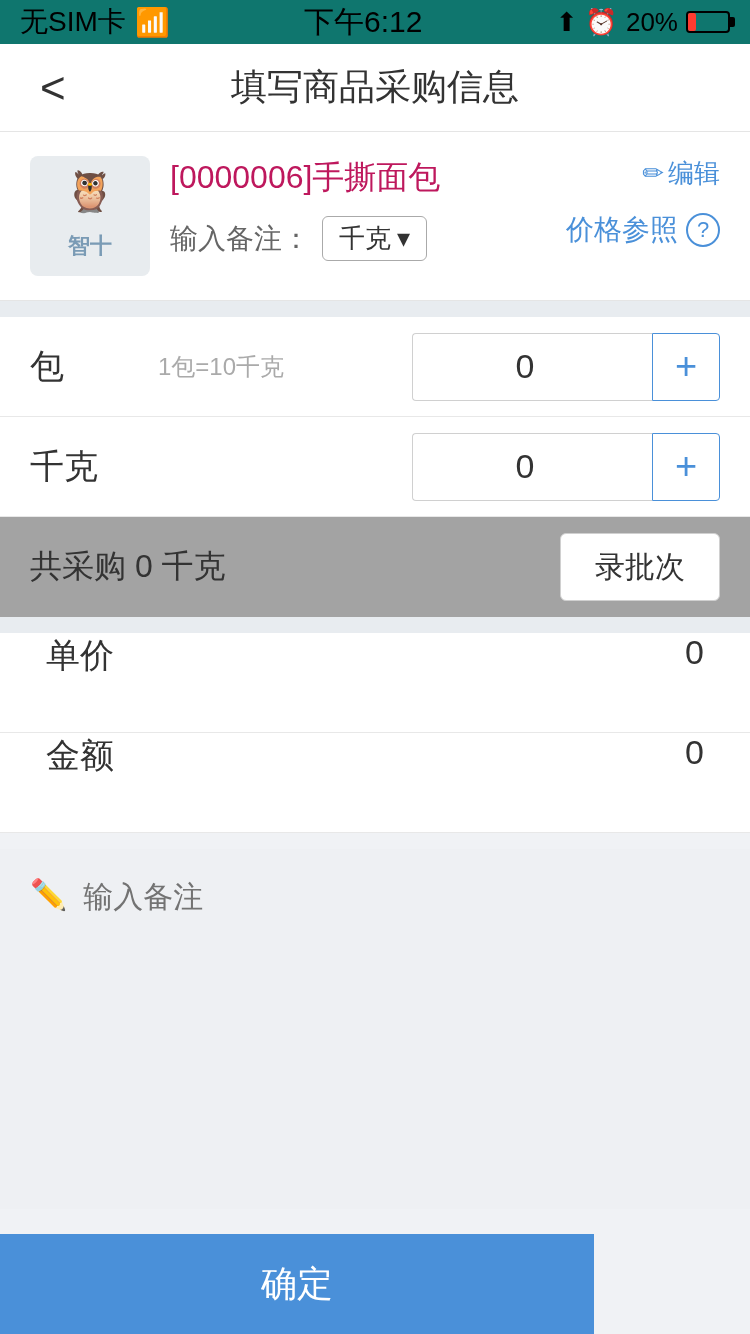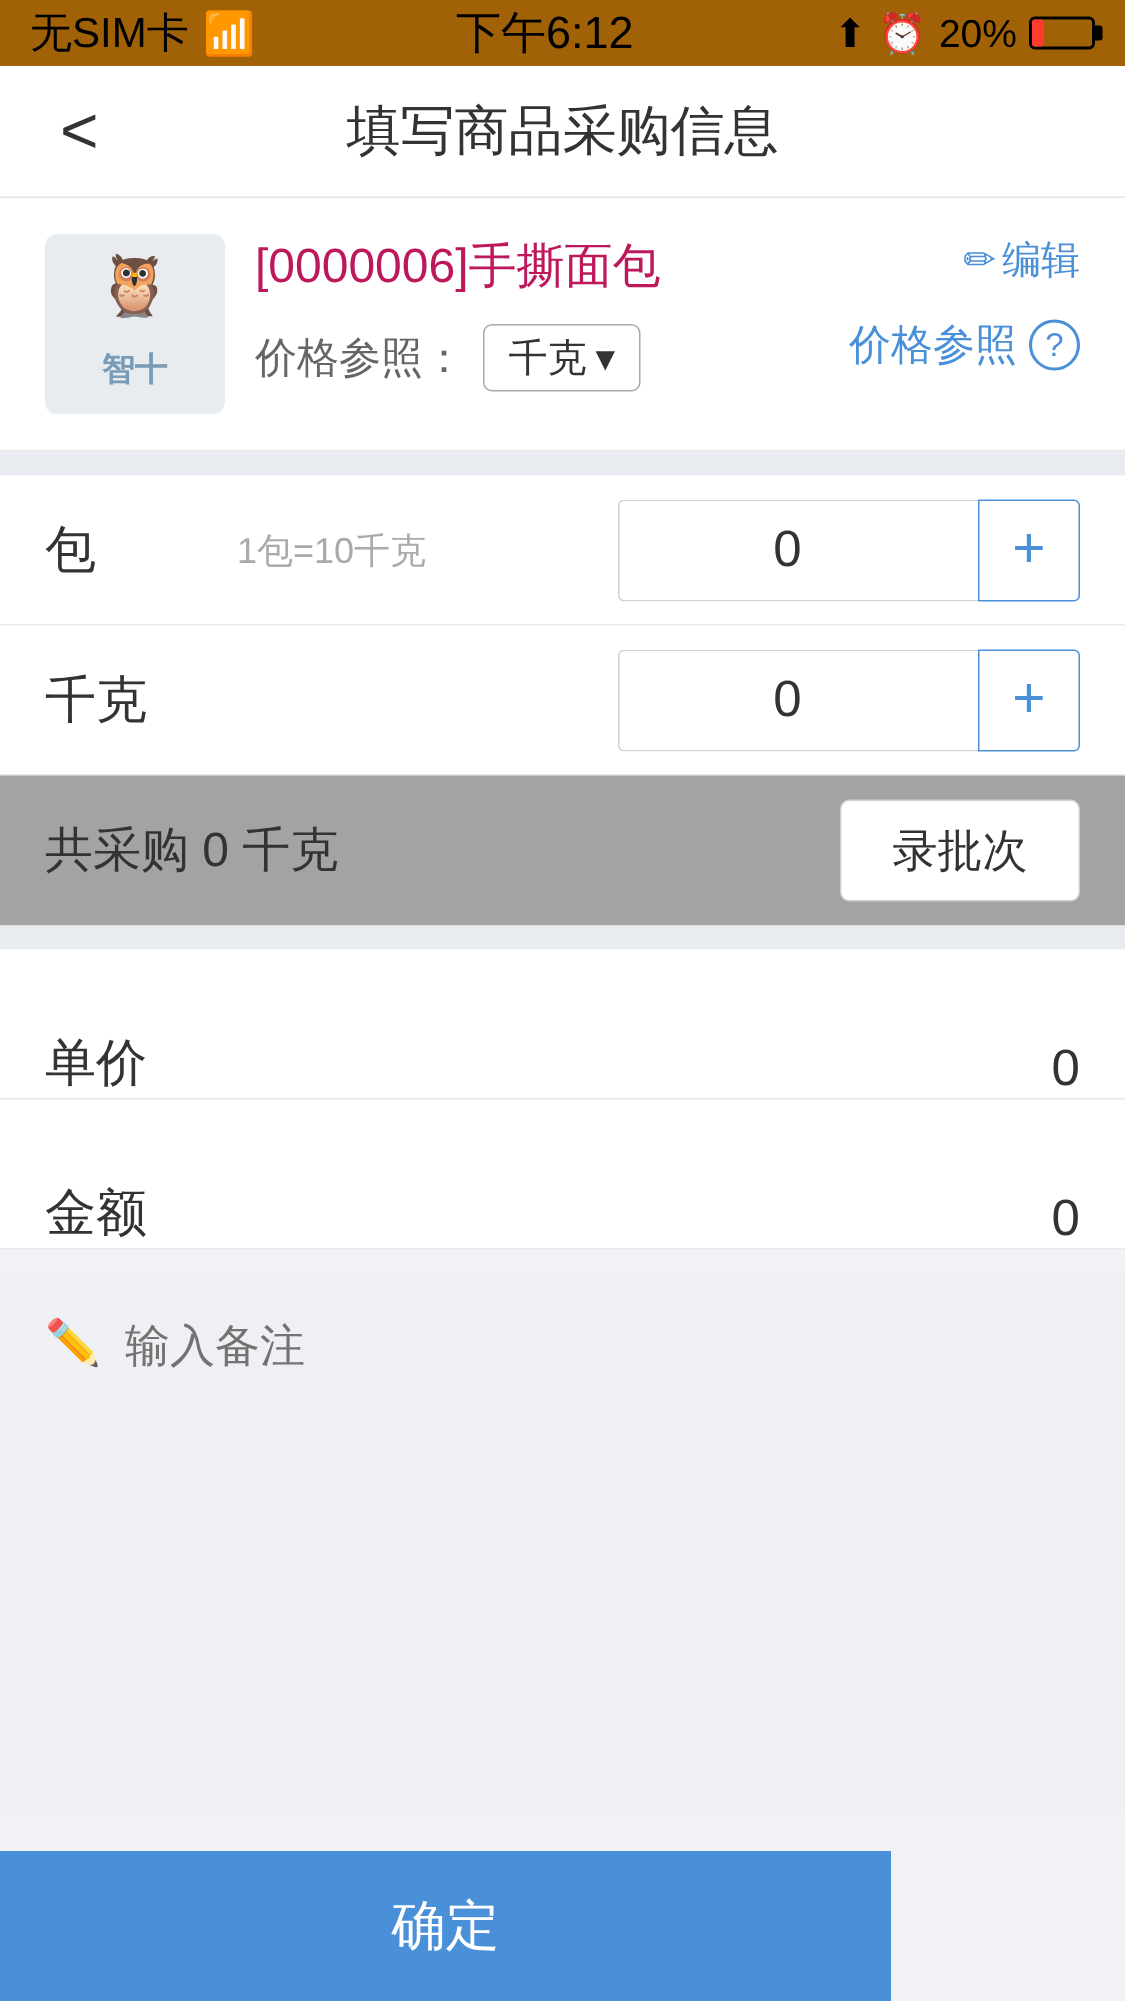--- a/index.html
+++ b/index.html
@@ -10,21 +10,21 @@
       font-family: -apple-system, "PingFang SC", "Helvetica Neue", Arial, sans-serif;
       background: #f0f2f5;
       font-size: 32px;
       color: #333;
     }
 
     
     .status-bar {
       width: 750px;
       height: 44px;
-      background: #a16207;
+      background: #0f766e;
       display: flex;
       align-items: center;
       justify-content: space-between;
       padding: 0 20px;
       font-size: 28px;
       color: #000;
     }
     .status-left { display: flex; align-items: center; gap: 10px; }
     .status-center { font-weight: 500; font-size: 30px; text-align: right; }
     .status-right { display: flex; align-items: center; gap: 8px; font-size: 26px; }
@@ -231,23 +231,23 @@
       justify-content: center;
     }
 
     
     .info-section {
       background: #fff;
       margin-top: 0;
     }
     .info-row {
       display: flex;
-      align-items: flex-end;
+      align-items: flex-start;
       justify-content: space-between;
-      padding: 0 30px;
+      padding: 0 46px;
       height: 100px;
       border-bottom: 1px solid #e8e8e8;
     }
     .info-label {
       font-size: 34px;
       color: #333;
     }
     .info-value {
       font-size: 34px;
       color: #333;
@@ -322,21 +322,21 @@
 </div>
 
 <div class="product-card">
   <div class="product-thumb">
     <span class="owl-icon">🦉</span>
     <span class="brand-label">智十</span>
   </div>
   <div class="product-info">
     <div class="product-name">[0000006]手撕面包</div>
     <div class="product-unit-row">
-      <span>价格参照：</span>
+      <span>输入备注：</span>
       <div class="unit-badge">
         <span>千克</span>
         <span>▾</span>
       </div>
     </div>
   </div>
   <div class="product-actions">
     <div class="edit-btn">
       <span>✏</span>
       <span>编辑</span>

